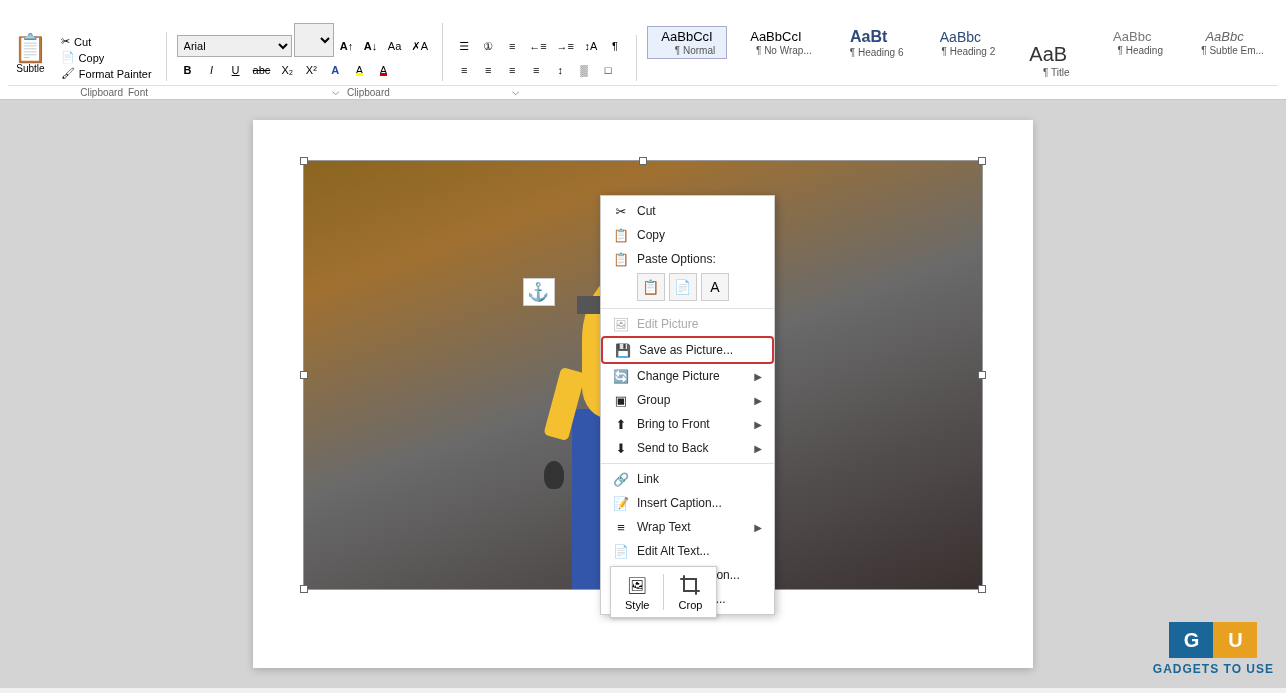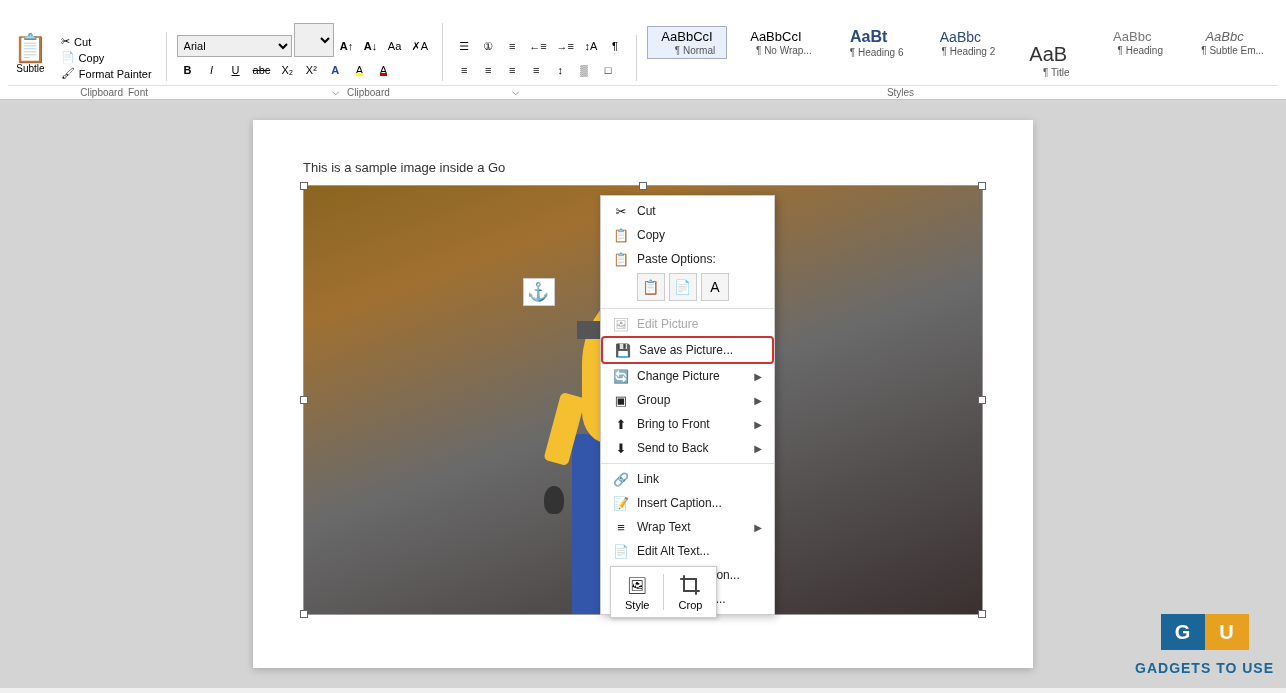--- a/index.html
+++ b/index.html
@@ -190,27 +190,25 @@
   <div class="ribbon-labels">
     <div class="label-clipboard">Clipboard</div>
     <div class="label-font">
       <span>Font</span>
       <span class="expand-icon">⌵</span>
     </div>
     <div class="label-paragraph">
       <span>Clipboard</span>
       <span class="expand-icon">⌵</span>
     </div>
-    <div class="label-styles">Styles</div>
   </div>
 </div>
 
 <div class="doc-area">
   <div class="doc-page">
-    <p class="doc-text">This is a sample image inside a Go</p>
     <div class="image-container">
 
       <div class="image-placeholder">
 
         <div style="position:absolute;top:0;left:0;right:0;bottom:0;background:linear-gradient(160deg,#8a6520 0%,#a07030 20%,#6a6a6a 50%,#3a3030 100%);"></div>
 
         <div style="position:absolute;bottom:0;left:38%;width:180px;">
 
           <div style="background:#3355aa;width:160px;height:180px;border-radius:8px 8px 0 0;position:absolute;bottom:0;left:10px;"></div>
 
@@ -351,15 +349,15 @@
       </div>
       <span>Crop</span>
     </div>
   </div>
 
   <div style="position:absolute;bottom:12px;right:12px;display:flex;flex-direction:column;align-items:center;">
     <div style="display:flex;align-items:center;gap:0;">
       <div style="background:#1a6699;width:44px;height:36px;display:flex;align-items:center;justify-content:center;color:white;font-size:20px;font-weight:bold;">G</div>
       <div style="background:#e8a020;width:44px;height:36px;display:flex;align-items:center;justify-content:center;color:white;font-size:20px;font-weight:bold;">U</div>
     </div>
-    <div style="font-size:14px;font-weight:bold;color:#1a6699;letter-spacing:1px;margin-top:10px;">GADGETS TO USE</div>
+    <div style="font-size:12px;font-weight:bold;color:#1a6699;letter-spacing:1px;margin-top:4px;">GADGETS TO USE</div>
   </div>
 </div>
 
 </body></html>

